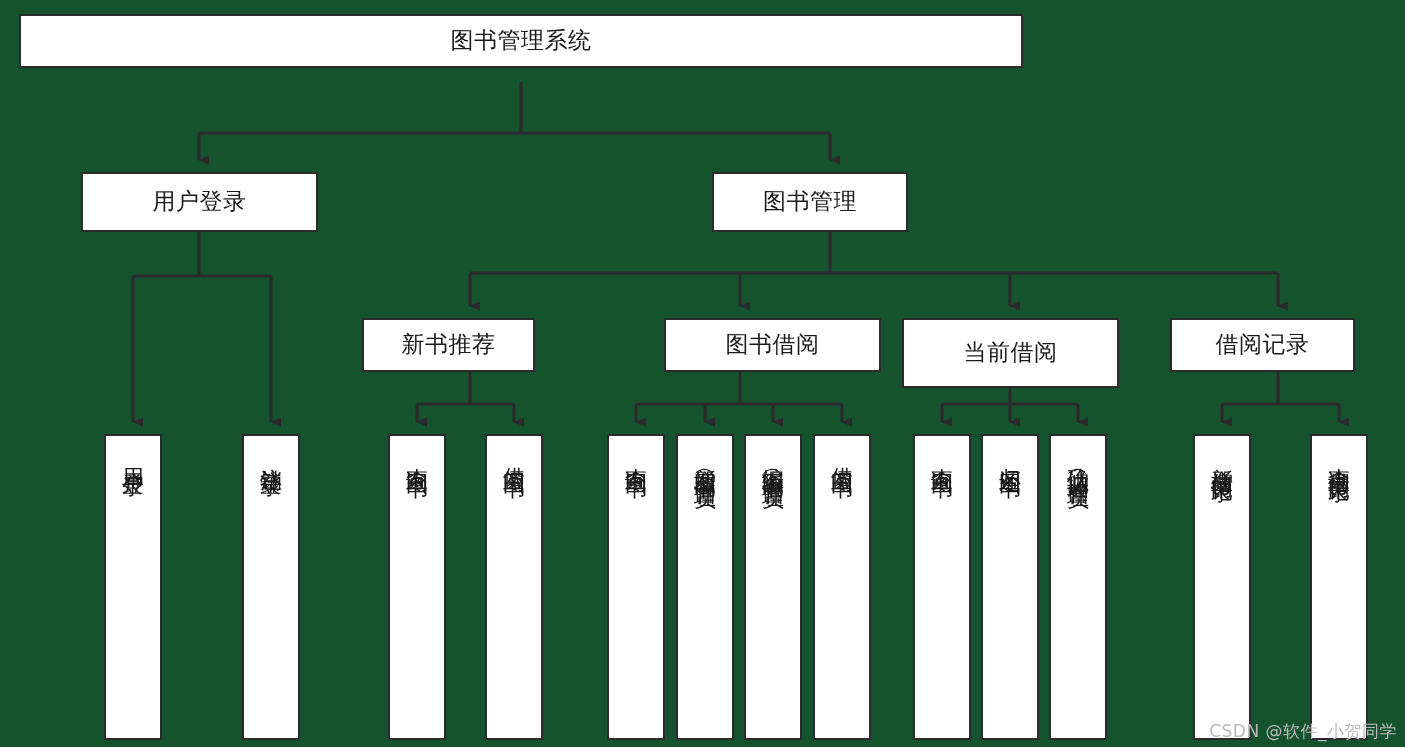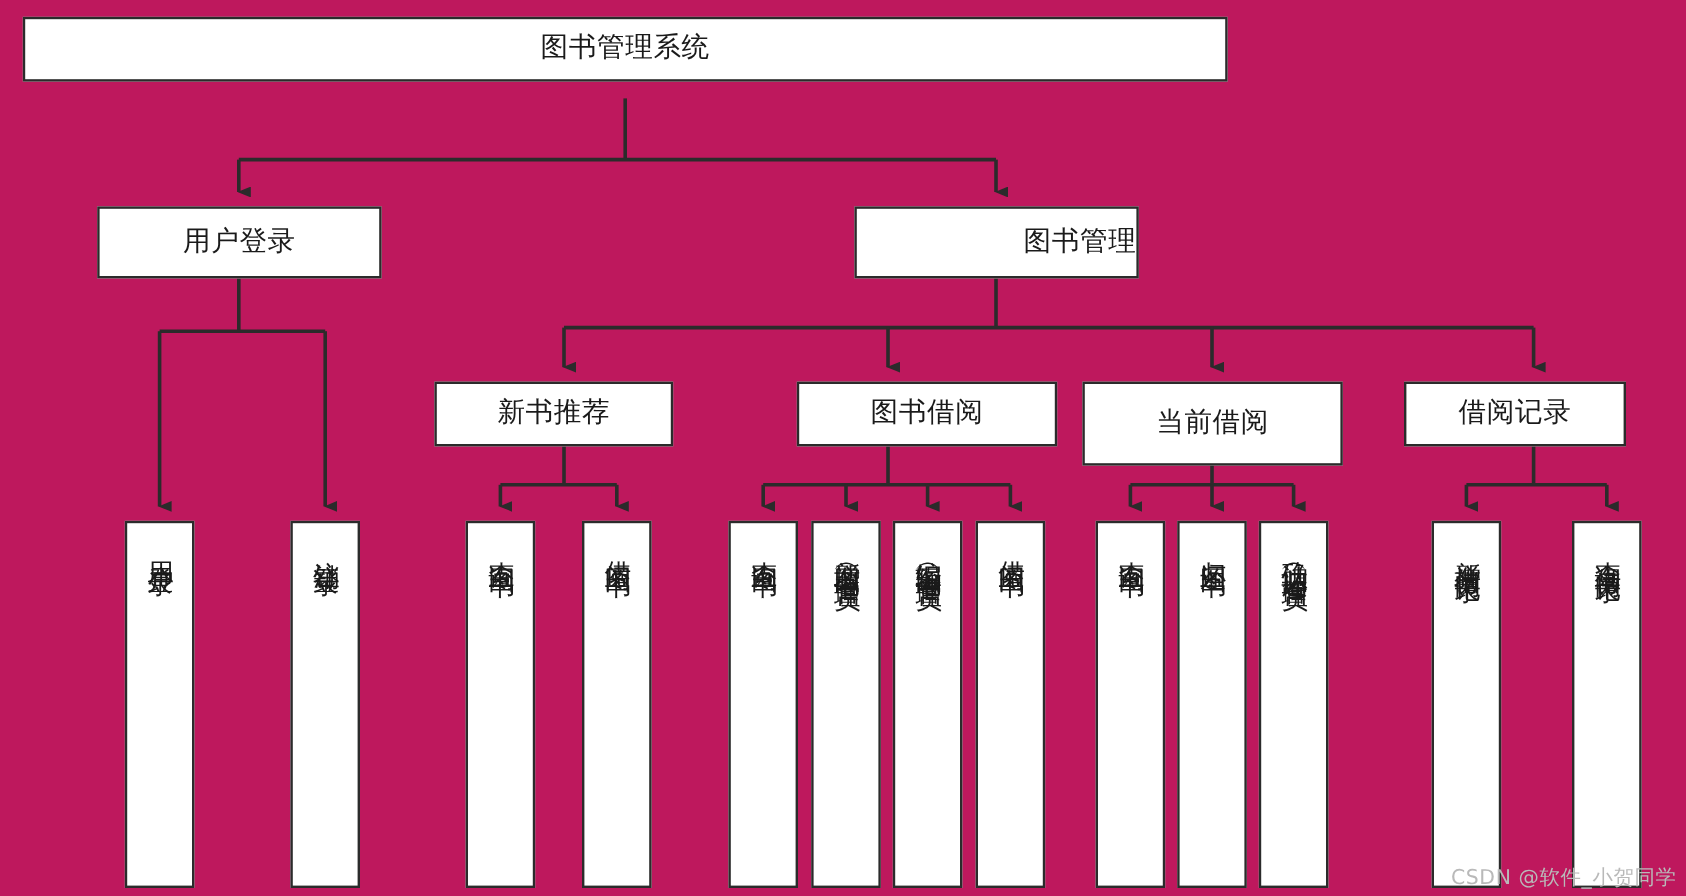--- a/index.html
+++ b/index.html
@@ -8,21 +8,21 @@
     padding: 0;
     background: #ffffff;
   }
   body {
     font-family: "DejaVu Sans", "Liberation Sans", sans-serif;
   }
   #diagram-root {
     position: relative;
     width: 1405px;
     height: 747px;
-    background: #be185d;
+    background: #14532d;
     overflow: hidden;
   }
   #edges-layer {
     position: absolute;
     left: 0;
     top: 0;
     width: 1405px;
     height: 747px;
     pointer-events: none;
   }
@@ -130,25 +130,25 @@
   </svg>
 
   <div class="node horizontal root" style="left:19px; top:14px; width:1004px; height:54px;">
     <span class="node-label">图书管理系统</span>
   </div>
 
   <div class="node horizontal" style="left:81px; top:172px; width:237px; height:60px;">
     <span class="node-label">用户登录</span>
   </div>
 
-  <div class="node horizontal" style="left:712px; top:172px; width:237px; height:60px;justify-content:flex-end;">
+  <div class="node horizontal" style="left:712px; top:172px; width:196px; height:60px;">
     <span class="node-label">图书管理</span>
   </div>
 
-  <div class="node horizontal" style="left:362px; top:318px; width:199px; height:54px;">
+  <div class="node horizontal" style="left:362px; top:318px; width:173px; height:54px;">
     <span class="node-label">新书推荐</span>
   </div>
 
   <div class="node horizontal" style="left:632px; top:318px; width:217px; height:54px;margin-left:32px;">
     <span class="node-label">图书借阅</span>
   </div>
 
   <div class="node horizontal" style="left:902px; top:318px; width:217px; height:70px;">
     <span class="node-label">当前借阅</span>
   </div>

